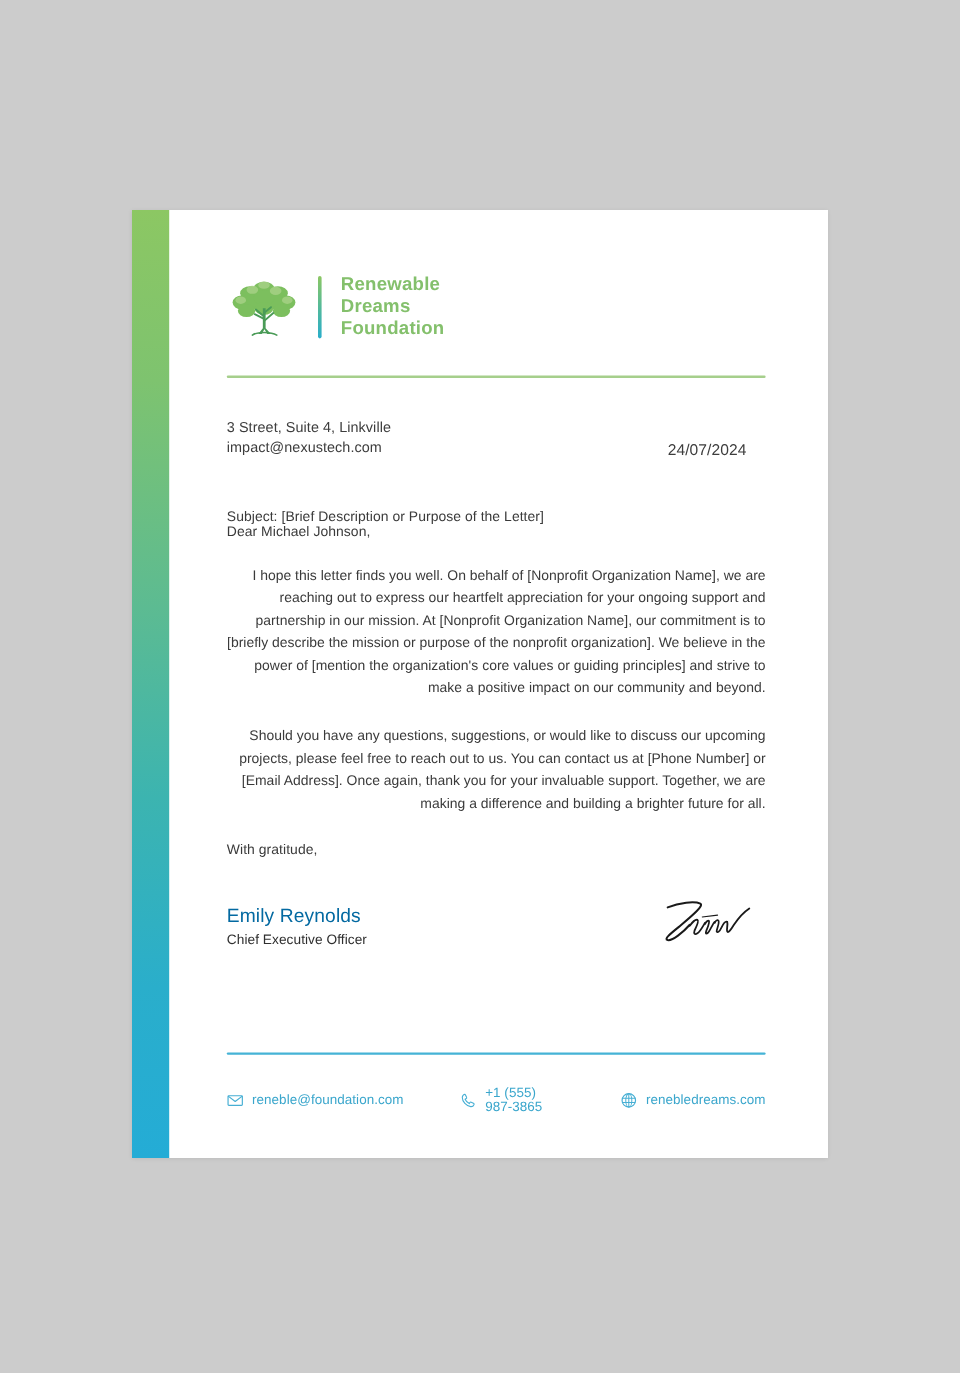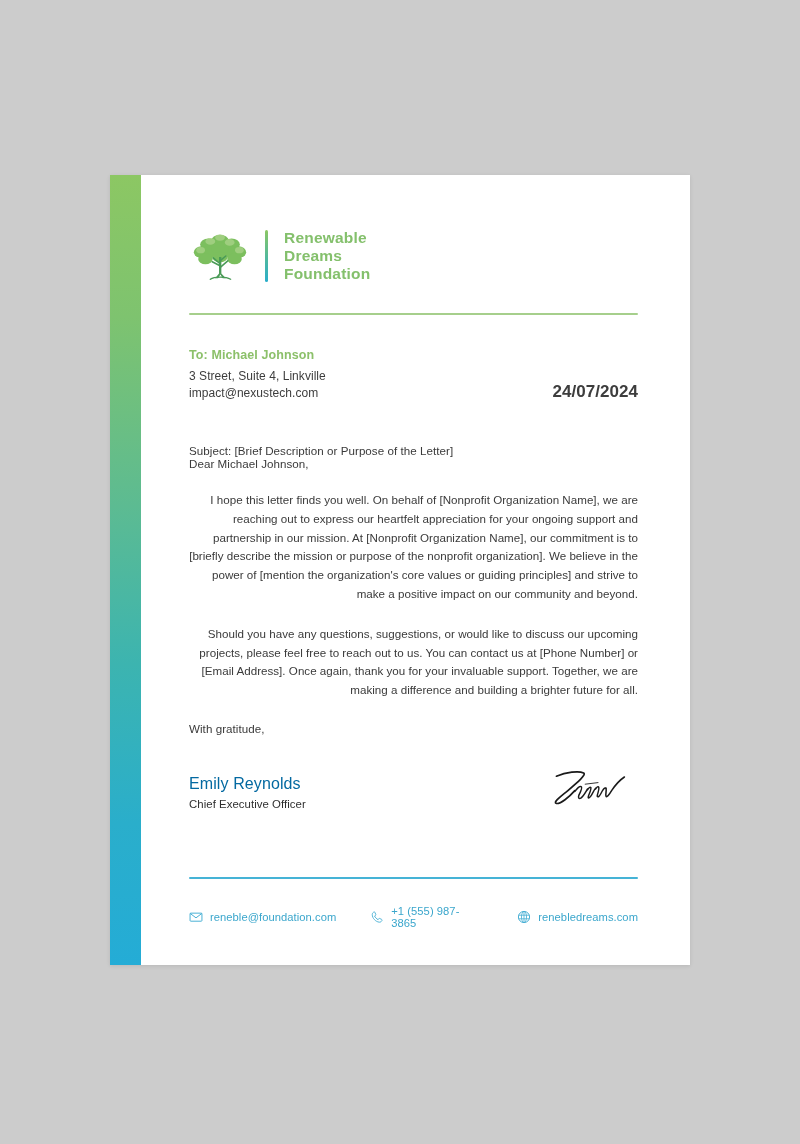--- a/index.html
+++ b/index.html
@@ -90,26 +90,25 @@
     margin-bottom: 6px;
   }
   .recipient-line {
     color: #3d3d3d;
     font-size: 12px;
     line-height: 1.42;
     letter-spacing: 0.05px;
   }
   #letter-date {
     position: absolute;
-    right: 0;
+    right: 16px;
     bottom: 0;
     color: #3d3d3d;
-    font-size: 17px;
-    letter-spacing: 0.05px;
-    font-weight: bold;
+    font-size: 13px;
+    letter-spacing: 0.05px;
   }
 
   
   #letter-content {
     margin: 42px 52px 0 48px;
     color: #3a3a3a;
   }
   #salutation {
     font-size: 11.6px;
     letter-spacing: 0.05px;
@@ -169,20 +168,21 @@
     background: #45b3d6;
     border-radius: 1px;
   }
   #footer-contacts {
     display: flex;
     align-items: center;
     margin-top: 26px;
     color: #3aa6cc;
     font-size: 11.2px;
     letter-spacing: 0.05px;
+    gap: 13px;
   }
   .contact-item {
     display: flex;
     align-items: center;
     margin-right: 34px;
   }
   .contact-item:last-child { margin-right: 0; }
   .contact-icon {
     width: 14px;
     height: 14px;
@@ -228,21 +228,20 @@
       </svg>
       <div id="logo-divider"></div>
       <div id="brand-name">Renewable
 Dreams
 Foundation</div>
     </div>
 
     <div id="header-rule"></div>
 
     <div id="recipient-block">
-      <div id="recipient-name">To: Michael Johnson</div>
       <div class="recipient-line">3 Street, Suite 4, Linkville</div>
       <div class="recipient-line">impact@nexustech.com</div>
       <div id="letter-date">24/07/2024</div>
     </div>
 
     <div id="letter-content">
       <div id="subject-line">Subject: [Brief Description or Purpose of the Letter]</div>
       <div id="salutation">Dear Michael Johnson,</div>
       <p class="body-paragraph">I hope this letter finds you well. On behalf of [Nonprofit Organization Name], we are reaching out to express our heartfelt appreciation for your ongoing support and partnership in our mission. At [Nonprofit Organization Name], our commitment is to [briefly describe the mission or purpose of the nonprofit organization]. We believe in the power of [mention the organization's core values or guiding principles] and strive to make a positive impact on our community and beyond.</p>
       <p class="body-paragraph">Should you have any questions, suggestions, or would like to discuss our upcoming projects, please feel free to reach out to us. You can contact us at [Phone Number] or [Email Address]. Once again, thank you for your invaluable support. Together, we are making a difference and building a brighter future for all.</p>

